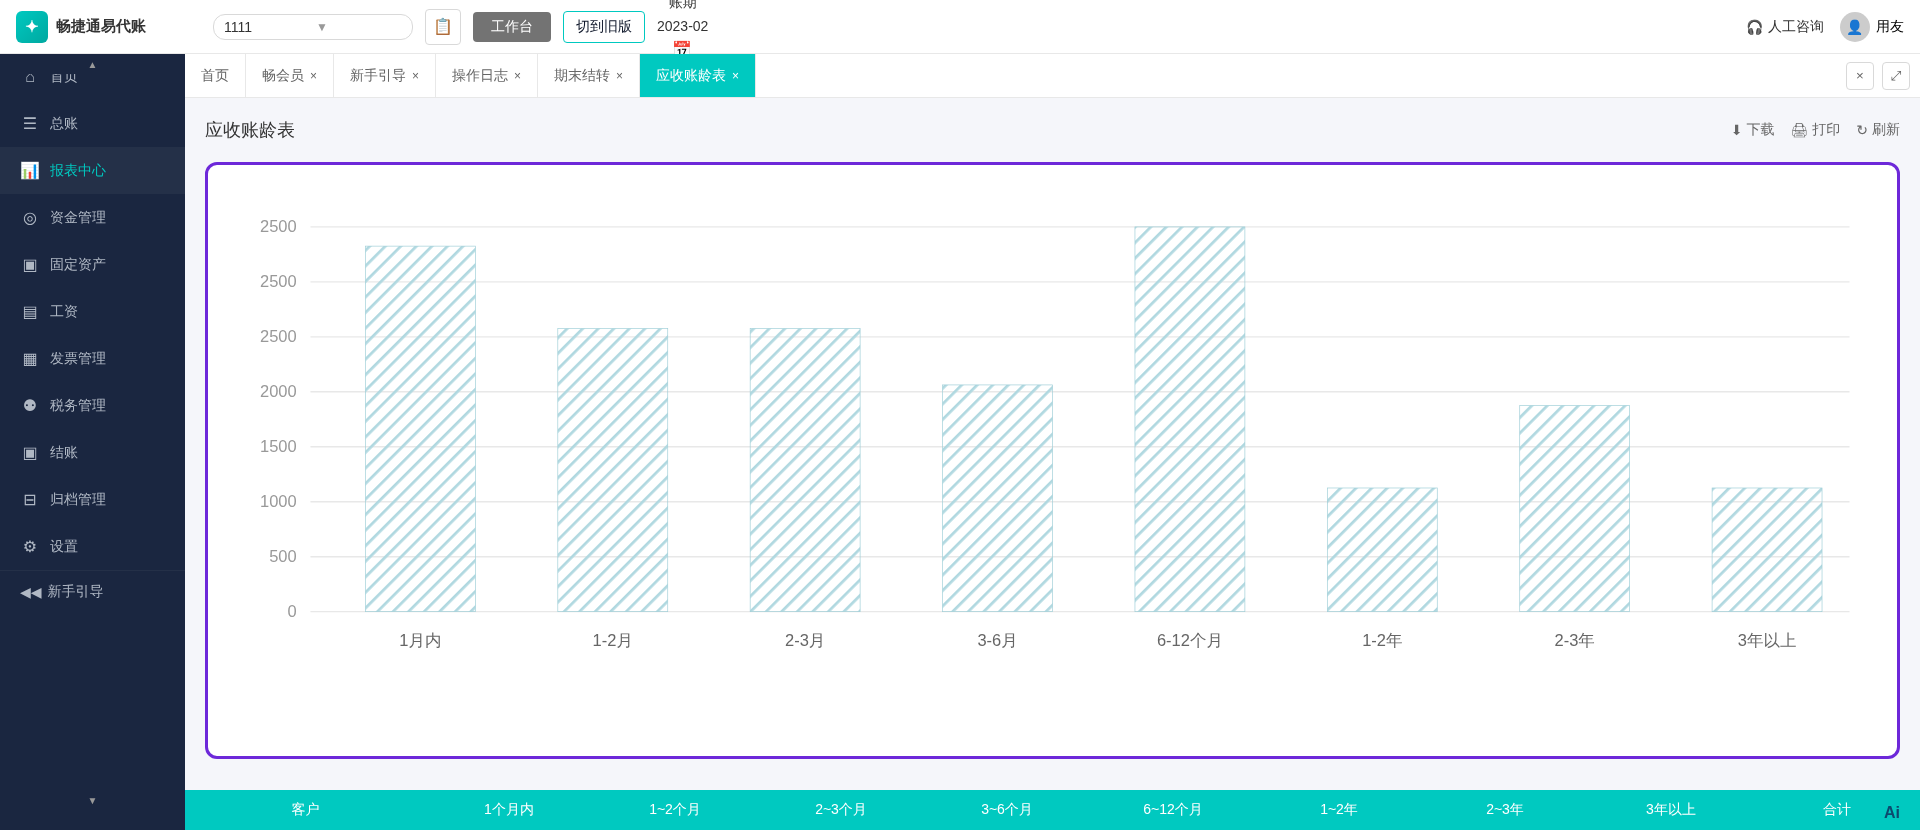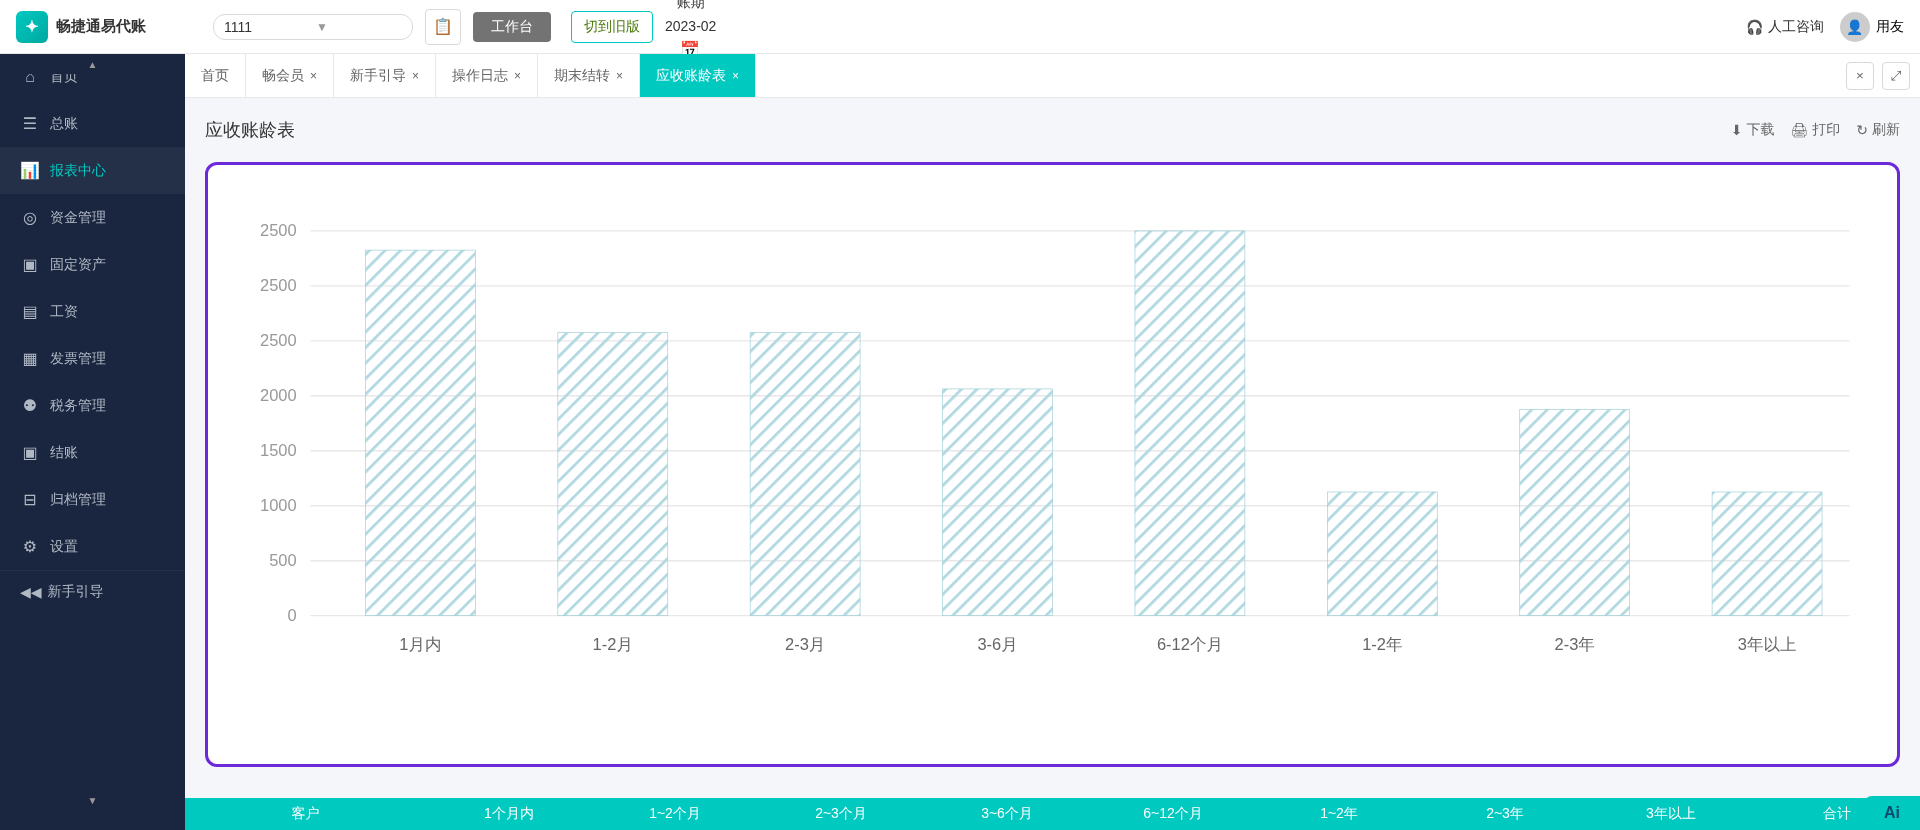--- a/index.html
+++ b/index.html
@@ -47,22 +47,22 @@
       background: #fff; display: flex; align-items: center; justify-content: center;
       cursor: pointer; color: #666; font-size: 16px;
     }
 
     .workbench-btn {
       background: #737373; color: #fff; border: none;
       padding: 6px 18px; border-radius: 4px; cursor: pointer; font-size: 14px;
     }
 
     .switch-old-btn {
-      border: 1px solid #00c9c0; color: #4d7c0f; background: #fff;
-      padding: 6px 12px; border-radius: 4px; cursor: pointer; font-size: 14px; margin-left: 8px;
+      border: 1px solid #00c9c0; color: #0f172a; background: #fff;
+      padding: 6px 12px; border-radius: 4px; cursor: pointer; font-size: 14px;
     }
 
     .period-area {
       display: flex; align-items: center; gap: 6px; color: #333; font-size: 14px; flex-direction: column;
     }
     .period-icon { color: #666; font-size: 16px; }
 
     .header-right {
       margin-left: auto; display: flex; align-items: center; gap: 16px;
     }
@@ -178,21 +178,21 @@
       min-height: 400px;
       position: relative;
     }
 
     
     .table-header {
       display: flex;
       background: #00c9c0;
       color: #fff;
       font-size: 14px;
-      height: 32px;
+      height: 40px;
       align-items: center;
       flex-shrink: 0;
       margin-top: 11px;
     }
     .table-header .col {
       text-align: center;
       padding: 0 8px;
     }
     .col-customer { flex: 1.5; }
     .col-month { flex: 1; }

